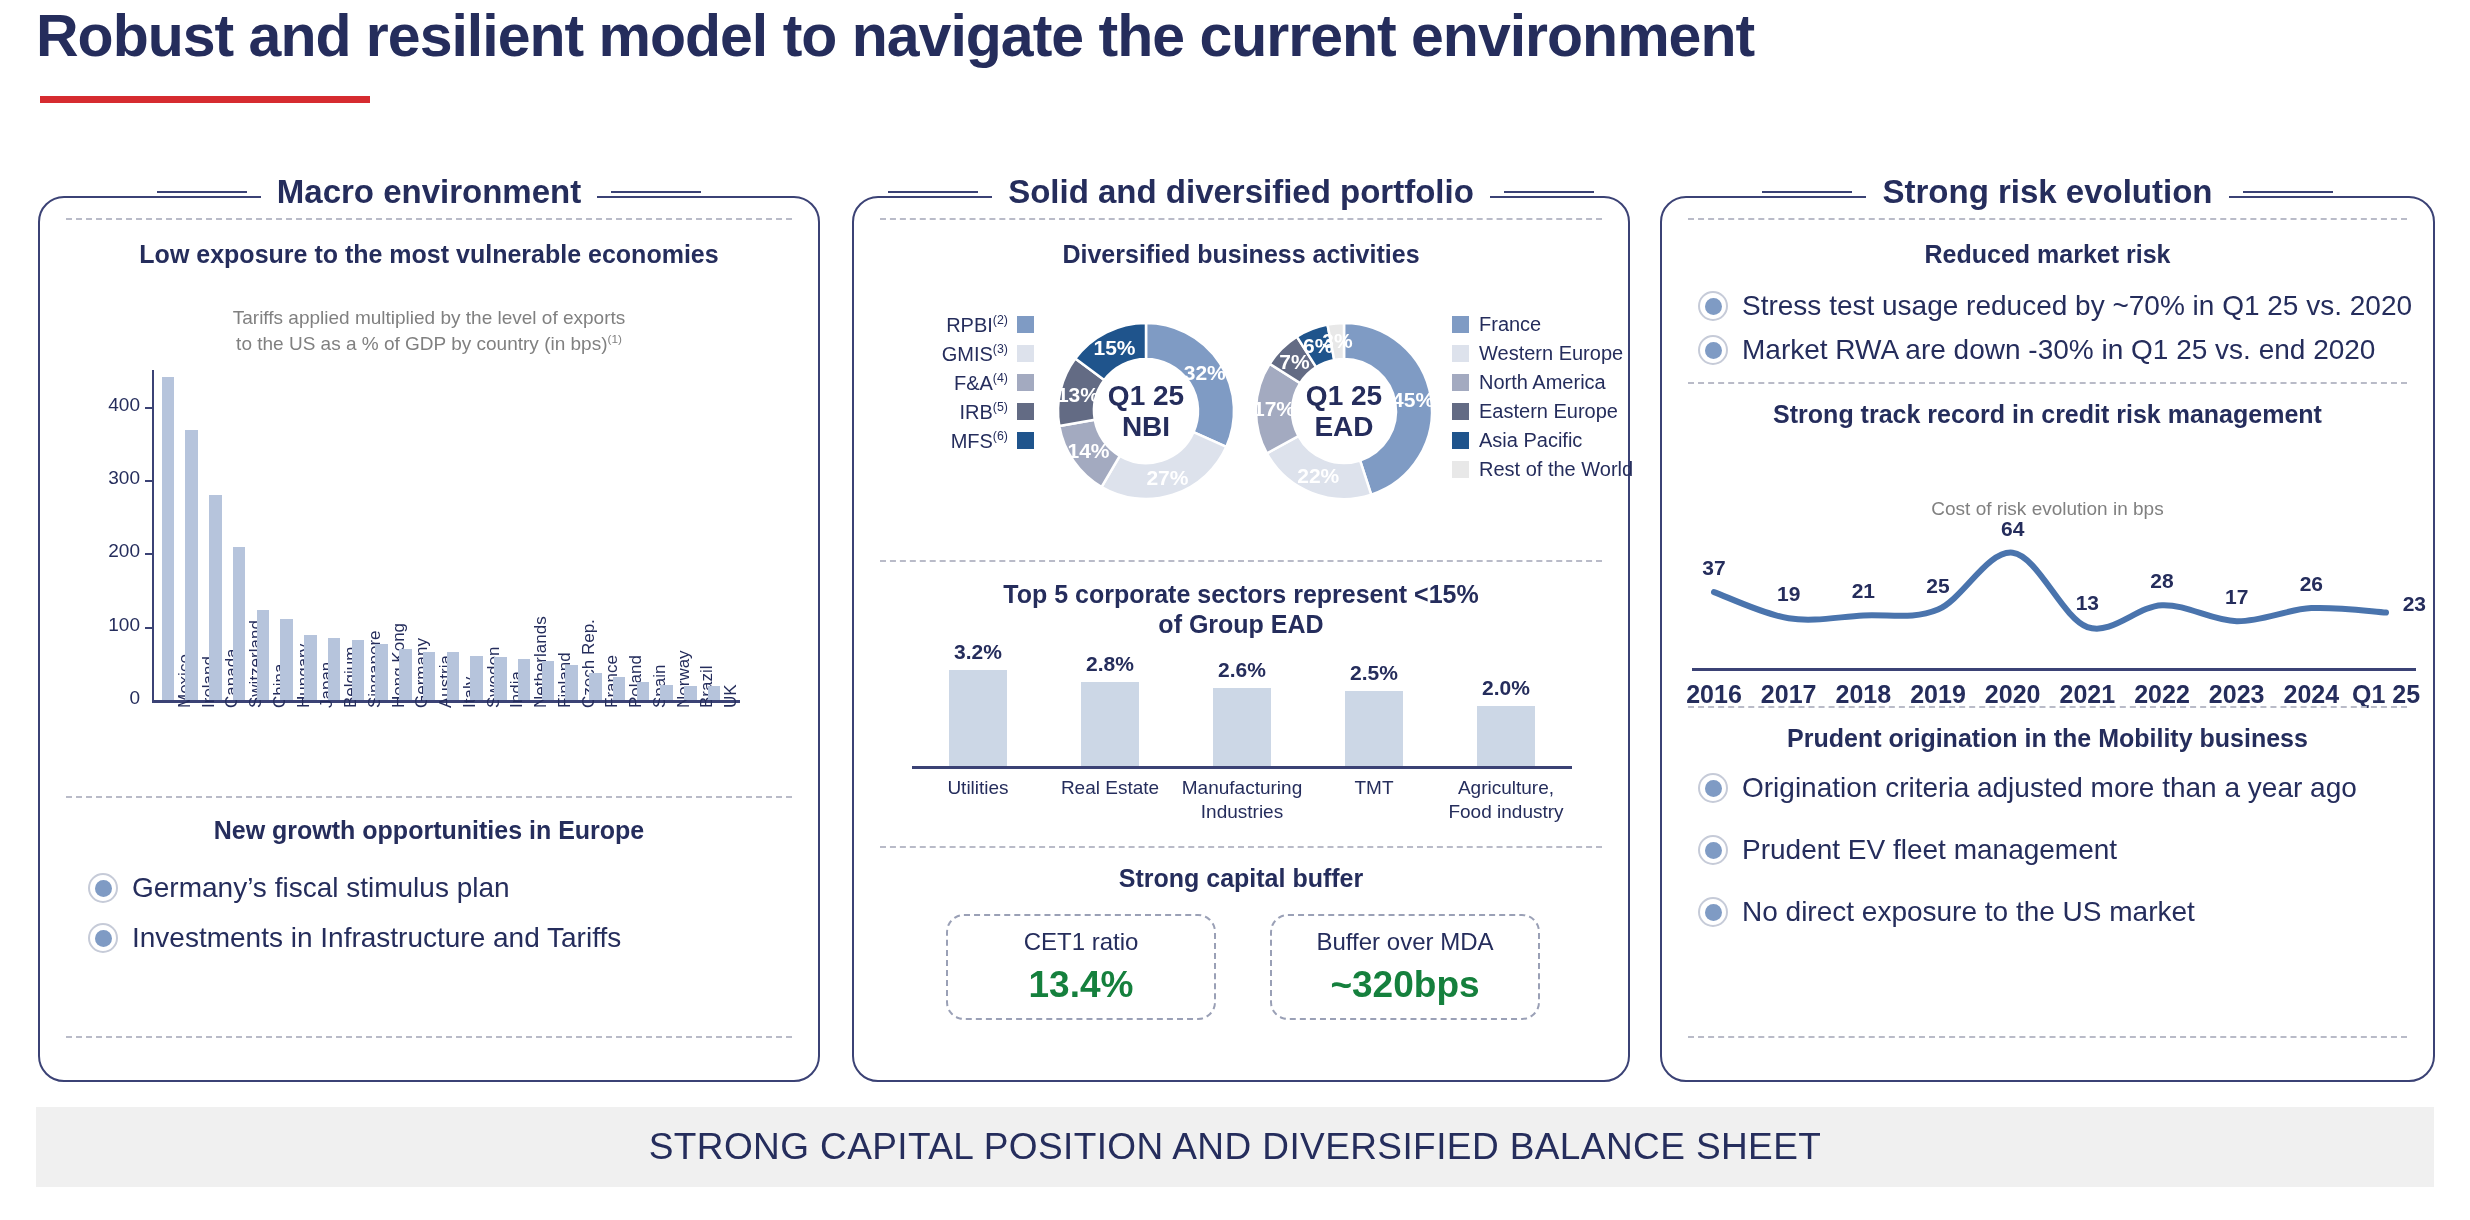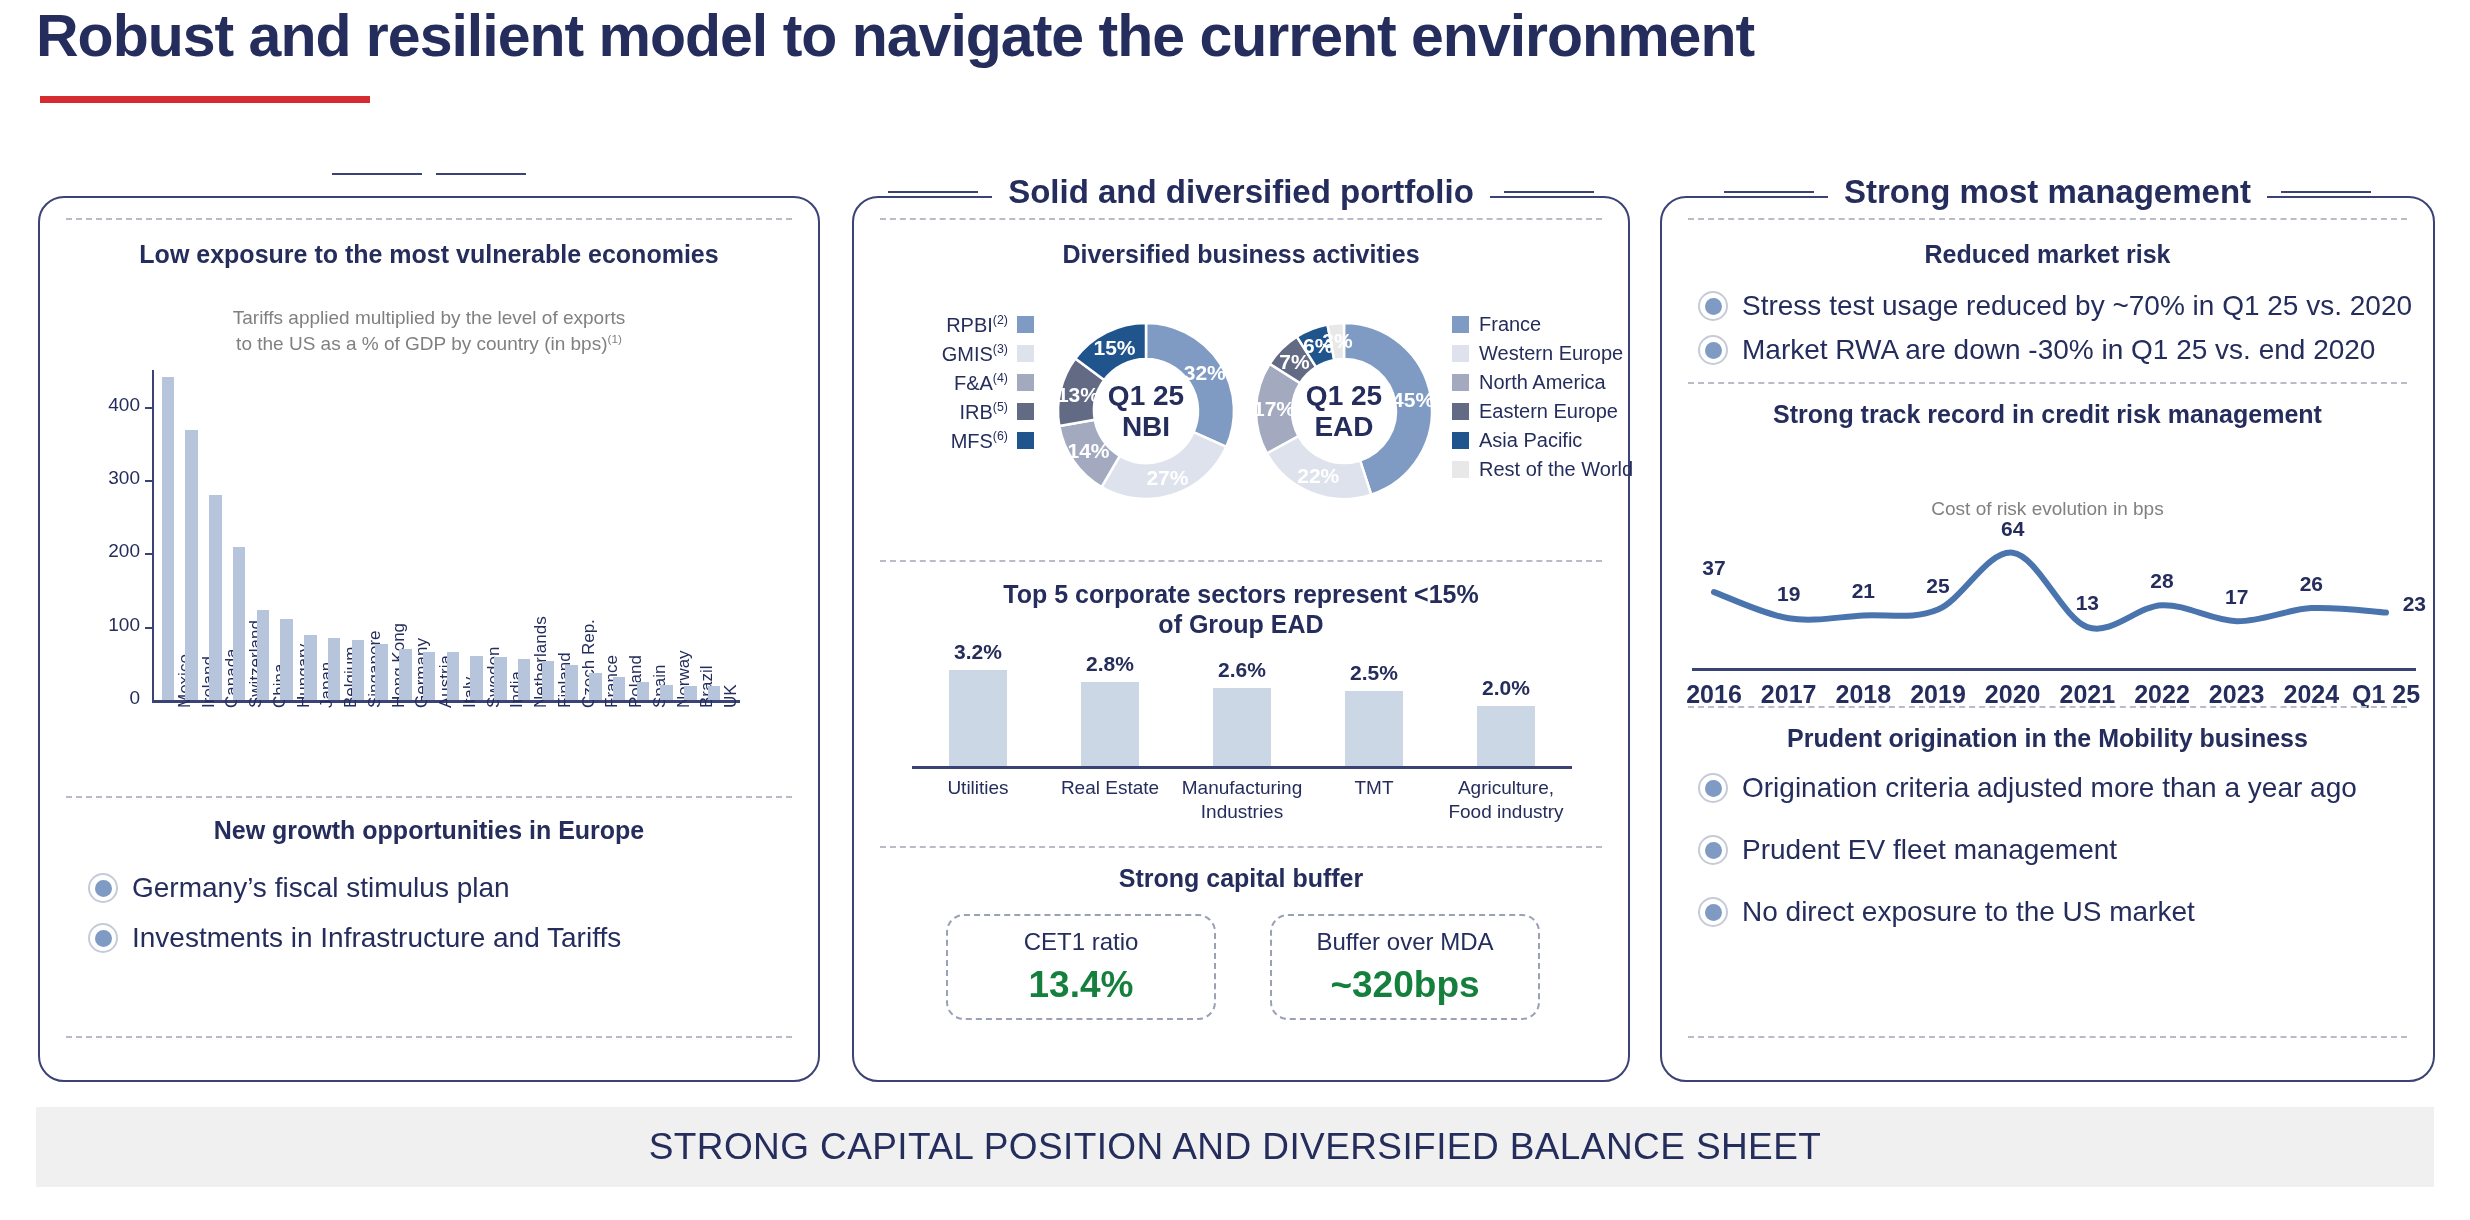--- a/index.html
+++ b/index.html
@@ -97,20 +97,21 @@
 </style>
 </head>
 <body>
 
 <div class="slide-title">Robust and resilient model to navigate the current environment</div>
 <div class="title-rule"></div>
 
 <div class="panel" id="panel-macro" style="left:38px;top:196px;width:782px;height:886px;">
   <div class="panel-head">
     <div class="seg l"></div>
+    <div class="ttl">Macro environment</div>
     <div class="seg r"></div>
   </div>
   <div class="dashed-sep" style="top:20px;"></div>
   <div class="sub-head" style="top:42px;">Low exposure to the most vulnerable economies</div>
 
   <div class="cap-note" style="top:108px;">
     <div>Tariffs applied multiplied by the level of exports</div>
     <div><span>to the US as a % of GDP by country (in bps)</span><sup>(1)</sup></div>
   </div>
 
@@ -332,21 +333,21 @@
   </div>
   <div class="kpi-box" style="left:416px;top:716px;width:270px;height:106px;">
     <div class="kpi-lbl">Buffer over MDA</div>
     <div class="kpi-val">~320bps</div>
   </div>
 </div>
 
 <div class="panel" id="panel-risk" style="left:1660px;top:196px;width:775px;height:886px;">
   <div class="panel-head">
     <div class="seg l"></div>
-    <div class="ttl">Strong most management</div>
+    <div class="ttl">Strong risk evolution</div>
     <div class="seg r"></div>
   </div>
   <div class="dashed-sep" style="top:20px;"></div>
   <div class="sub-head" style="top:42px;">Reduced market risk</div>
 
   <div class="bullet-row" style="left:36px;top:92px;">
     <div class="bullet-ic">
         <i></i>
       </div>
     <div class="bullet-tx">Stress test usage reduced by ~70% in Q1 25 vs. 2020</div>

